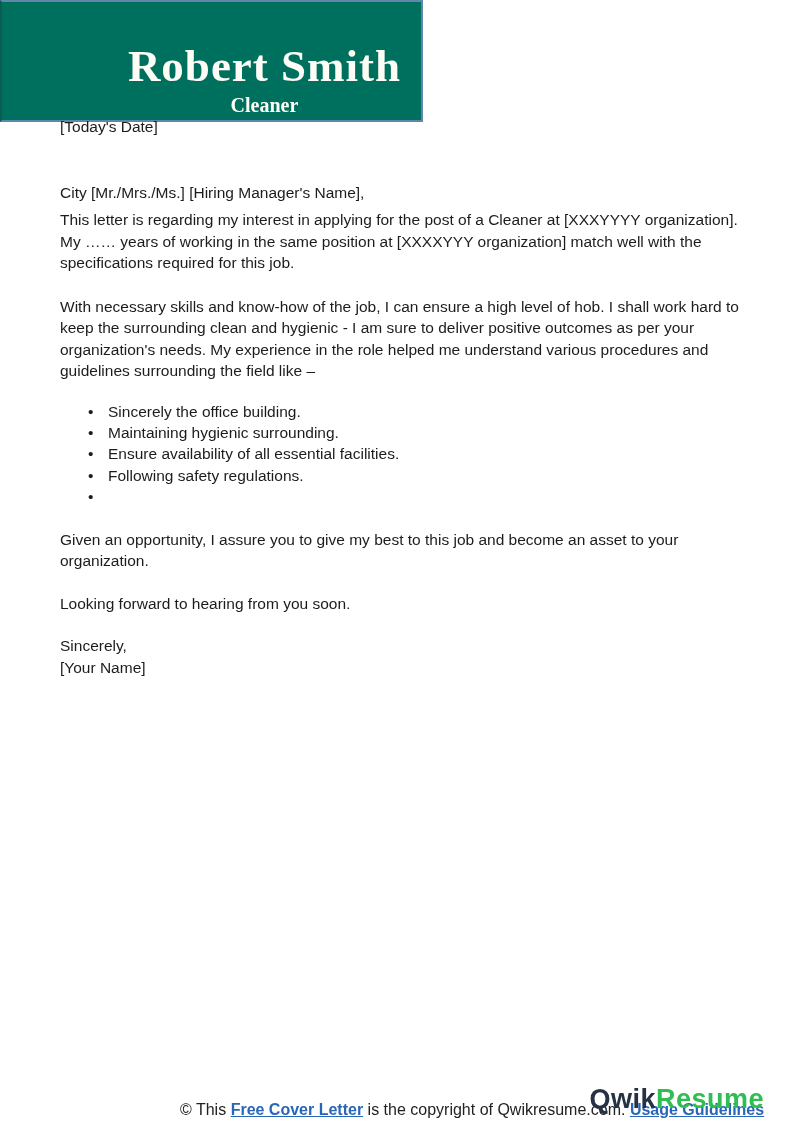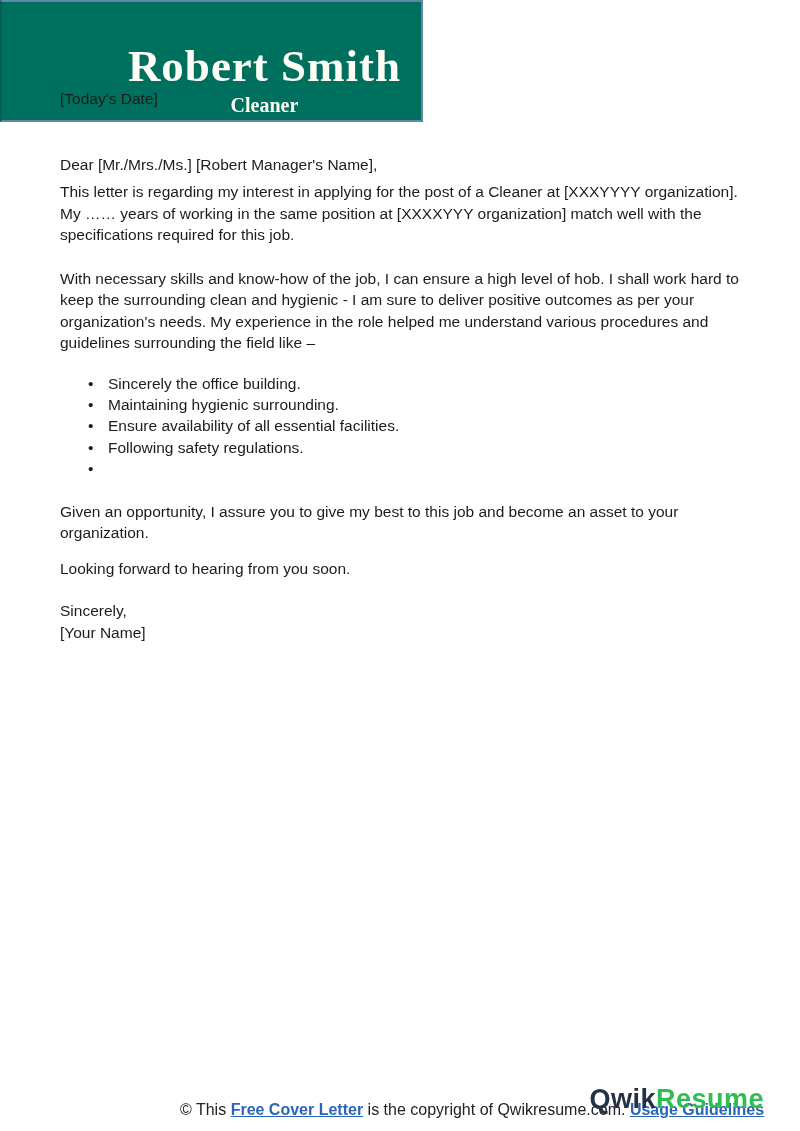--- a/index.html
+++ b/index.html
@@ -49,35 +49,35 @@
   
   .letter {
     position: absolute;
     left: 60px;
     top: 0;
     width: 698px;
     color: #1c1c1c;
     font-size: 15.5px;
     line-height: 21.5px;
   }
-  .date-line { margin-top: 88px; }
+  .date-line { margin-top: 116px; }
   .address-block { margin-top: 41px; }
   .salutation { margin-top: 44px; }
   .para-1 { margin-top: 6px; }
   .para-2 { margin-top: 22px; }
   .bullet-list { margin-top: 19px; list-style: none; }
   .bullet-item { display: flex; line-height: 21.4px; }
   .bullet-dot {
     margin-left: 28px;
     width: 20px;
     flex: 0 0 20px;
     font-size: 15.5px;
   }
   .para-3 { margin-top: 21px; }
-  .para-4 { margin-top: 14px; }
+  .para-4 { margin-top: 21px; }
   .signoff-block { margin-top: 21px; }
 
   
   .footer-line {
     position: absolute;
     left: 180px;
     top: 1101px;
     font-size: 16px;
     color: #222222;
     white-space: nowrap;
@@ -108,21 +108,21 @@
   <div class="header-banner">
     <div class="header-name">Robert Smith</div>
     <div class="header-role">Cleaner</div>
   </div>
 
   <div class="letter">
 
     <div class="date-line">[Today's Date]</div>
 
 
-    <div class="salutation">Dear [Mr./Mrs./Ms.] [Robert Manager's Name],</div>
+    <div class="salutation">City [Mr./Mrs./Ms.] [Hiring Manager's Name],</div>
 
     <div class="para-1">This letter is regarding my interest in applying for the post of a Cleaner at [XXXYYYY organization]. My …… years of working in the same position at [XXXXYYY organization] match well with the specifications required for this job.</div>
 
     <div class="para-2">With necessary skills and know-how of the job, I can ensure a high level of hob. I shall work hard to keep the surrounding clean and hygienic - I am sure to deliver positive outcomes as per your organization's needs. My experience in the role helped me understand various procedures and guidelines surrounding the field like –</div>
 
     <ul class="bullet-list">
       <li class="bullet-item">
         <span class="bullet-dot">•</span>
         <span>Sincerely the office building.</span>
       </li>

